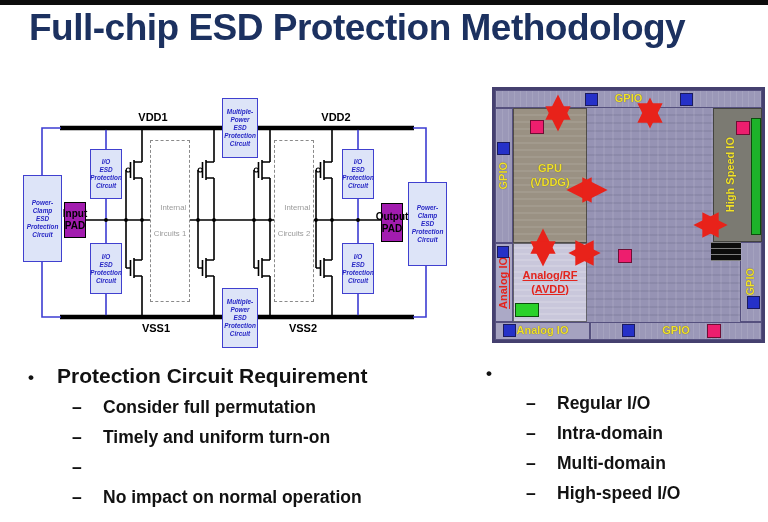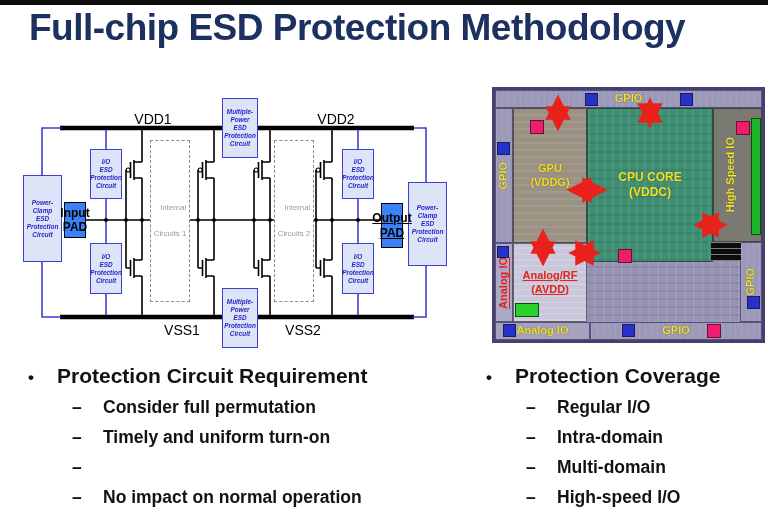--- a/index.html
+++ b/index.html
@@ -9,24 +9,24 @@
   .title{position:absolute;left:29px;top:7px;width:760px;font-size:37px;font-weight:600;
          letter-spacing:-0.5px;color:#1c3160;white-space:nowrap;}
 
   
   .circuit{position:absolute;left:8px;top:88px;width:462px;height:272px;}
   .circuit svg{position:absolute;left:0;top:0;}
   .clabel{position:absolute;display:flex;align-items:center;justify-content:center;
           text-align:center;white-space:pre-line;box-sizing:border-box;}
   .esd-box{background:#dde4f8;border:1.4px solid #4040cf;color:#2626c4;
            font-style:italic;font-weight:bold;font-size:6.4px;line-height:1.25;}
-  .pad-box{background:#3b82f6;border:1.8px solid #000;color:#000;
-           font-weight:bold;font-size:12px;line-height:1.2;}
+  .pad-box{background:#a21caf;border:1.8px solid #000;color:#000;
+           font-weight:bold;font-size:10px;line-height:1.2;}
   .internal-box{border:1.4px dashed #8a8a8a;color:#9a9a9a;font-size:7.8px;line-height:3.4;text-align:right;}
-  .rail-label{position:absolute;font-size:14px;font-weight:normal;color:#000;}
+  .rail-label{position:absolute;font-size:11px;font-weight:bold;color:#000;}
 
   
   .floorplan{position:absolute;left:492px;top:87px;width:267px;height:250px;
              border:3px solid #45406f;background:#9693b4;
              background-image:repeating-linear-gradient(90deg,rgba(255,255,255,.08) 0 2px,transparent 2px 9px),
                               repeating-linear-gradient(0deg,rgba(0,0,30,.07) 0 2px,transparent 2px 8px);}
   .fp-zone{position:absolute;display:flex;align-items:center;justify-content:center;
            box-sizing:border-box;text-align:center;}
   .fp-band{background:#9b98b8;border:1px solid #55507e;
            background-image:repeating-linear-gradient(90deg,rgba(255,255,255,.10) 0 1px,transparent 1px 6px);}
@@ -115,37 +115,37 @@
           <circle cx="134" cy="229" r="2"></circle>
           <circle cx="206" cy="229" r="2"></circle>
         <circle cx="262" cy="229" r="2"></circle>
           <circle cx="324" cy="229" r="2"></circle>
           <circle cx="350" cy="229" r="2"></circle>
       </g>
     </svg>
 
     <div class="clabel rail-label" style="left:125px;top:23px;width:40px;">VDD1</div>
     <div class="clabel rail-label" style="left:272px;top:23px;width:40px;margin-left:36px;">VDD2</div>
-    <div class="clabel rail-label" style="left:128px;top:234px;width:40px;margin-left:26px;">VSS1</div>
+    <div class="clabel rail-label" style="left:128px;top:234px;width:40px;">VSS1</div>
     <div class="clabel rail-label" style="left:275px;top:234px;width:40px;text-align:right;">VSS2</div>
 
     <div class="clabel esd-box" style="left:15px;top:87px;width:39px;height:87px;">Power-
 Clamp
 ESD
 Protection
 Circuit</div>
     <div class="clabel esd-box" style="left:400px;top:94px;width:39px;height:84px;">Power-
 Clamp
 ESD
 Protection
 Circuit</div>
 
     <div class="clabel pad-box" style="left:56px;top:114px;width:22px;height:36px;">Input
 PAD</div>
-    <div class="clabel pad-box" style="left:373px;top:115px;width:22px;height:45px;text-decoration:underline;">Output
+    <div class="clabel pad-box" style="left:373px;top:115px;width:22px;height:39px;">Output
 PAD</div>
 
     <div class="clabel esd-box" style="left:82px;top:61px;width:32px;height:50px;">I/O
 ESD
 Protection
 Circuit</div>
     <div class="clabel esd-box" style="left:82px;top:155px;width:32px;height:51px;">I/O
 ESD
 Protection
 Circuit</div>
@@ -192,24 +192,20 @@
     <div class="fp-zone fp-band" style="left:95px;top:232px;width:172px;height:18px;">
       <span class="fp-label">GPIO</span>
     </div>
     <div class="fp-zone fp-band" style="left:245px;top:152px;width:22px;height:80px;">
       <span class="fp-label vtext">GPIO</span>
     </div>
 
     <div class="fp-zone blk gpu" style="left:18px;top:18px;width:74px;height:135px;">
       <span class="fp-label">GPU
 (VDDG)</span>
-    </div>
-    <div class="fp-zone blk cpu" style="left:92px;top:18px;width:126px;height:154px;">
-      <span class="fp-label" style="font-size:12px;">CPU CORE
-(VDDC)</span>
     </div>
     <div class="fp-zone blk hsio" style="left:218px;top:18px;width:49px;height:134px;">
       <span class="fp-label vtext" style="margin-right:14px;">High Speed IO</span>
     </div>
     <div class="fp-zone blk arf" style="left:18px;top:153px;width:74px;height:79px;">
       <span class="fp-label fp-red">Analog/RF
 (AVDD)</span>
     </div>
 
     <div class="greenstrip" style="left:256px;top:28px;width:8px;height:115px;"></div>
@@ -266,21 +262,20 @@
     </div>
     <div class="bitem">
       <span class="mark">–</span>
       <span>No impact on normal operation</span>
     </div>
   </div>
 
   <div class="blist" style="left:486px;top:364px;width:278px;">
     <div class="bhead">
       <span class="mark">•</span>
-      <span>Protection Coverage</span>
     </div>
     <div class="bitem">
       <span class="mark" style="margin-left:40px;">–</span>
       <span>Regular I/O</span>
     </div>
     <div class="bitem">
       <span class="mark" style="margin-left:40px;">–</span>
       <span>Intra-domain</span>
     </div>
     <div class="bitem">

